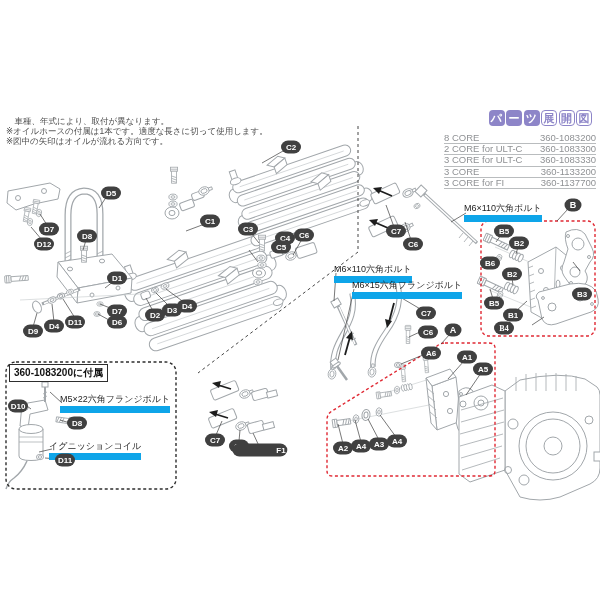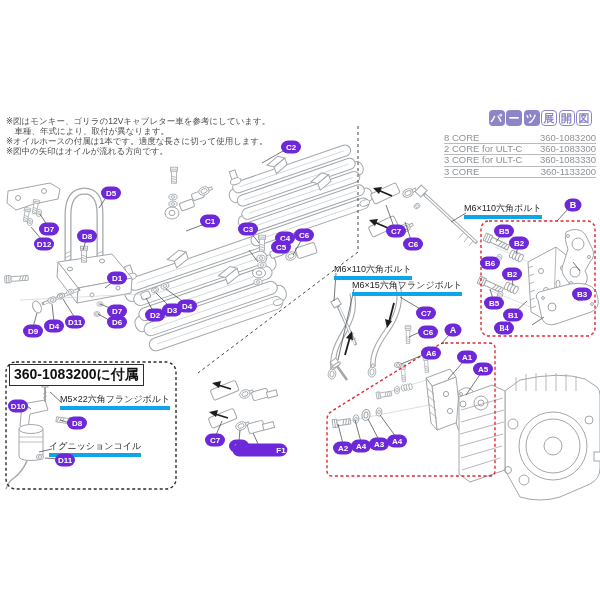--- a/index.html
+++ b/index.html
@@ -15,25 +15,25 @@
   #titleBadges{position:absolute;left:487px;top:110px;display:flex;}
   .tb{width:16px;height:16px;border-radius:4px;display:flex;align-items:center;justify-content:center;
       font-size:11px;font-weight:bold;margin-left:1.5px;box-sizing:border-box;}
   .tb.filled{background:#8d85c8;color:#fff;}
   .tb.outline{background:#fff;color:#8d85c8;border:1.5px solid #8d85c8;}
   
   #ptable{position:absolute;left:444px;top:133px;width:152px;font-size:9.5px;color:#8f9194;}
   .prow{display:flex;justify-content:space-between;border-bottom:1px solid #b9bcbe;line-height:10.2px;height:10.2px;}
   
   .ann{position:absolute;font-size:9px;color:#1e1e1e;white-space:nowrap;}
-  .ul{border-bottom:4px solid #0ea5e9;}
+  .ul{border-bottom:7px solid #0ea5e9;}
   #dhead{position:absolute;left:9px;top:364px;border:1.4px solid #2e2e2e;background:#fff;
-         font-weight:bold;font-size:14px;color:#111;padding:1px 4px;white-space:nowrap;}
+         font-weight:bold;font-size:10px;color:#111;padding:1px 4px;white-space:nowrap;}
   
-  .callout{position:absolute;transform:translate(-50%,-50%);background:#6d28d9;color:#fff;
+  .callout{position:absolute;transform:translate(-50%,-50%);background:#404040;color:#fff;
            font-weight:bold;font-size:8px;line-height:13px;height:13px;min-width:20px;padding:0 2px;
            border-radius:7px / 6.5px;text-align:center;box-sizing:border-box;}
   .callout.big{min-width:17px;font-size:9px;}
 </style>
 </head>
 <body>
 
 <div id="stage">
 
 <svg width="600" height="600" viewBox="0 0 600 600">
@@ -461,21 +461,20 @@
     <line x1="70" y1="423" x2="60" y2="420"></line>
     <line x1="58" y1="459" x2="45" y2="458"></line>
     <line x1="336" y1="273" x2="334" y2="301"></line>
     <line x1="354" y1="289" x2="338" y2="360"></line>
     <line x1="62" y1="403" x2="50" y2="392"></line>
     <line x1="52" y1="449" x2="39" y2="452"></line>
   </g>
 </svg>
 
 <div id="notes">
-      <div>※図はモンキー、ゴリラの12Vキャブレター車を参考にしています。</div>
       <div>　車種、年式により、取付が異なります。</div>
       <div>※オイルホースの付属は1本です。適度な長さに切って使用します。</div>
       <div>※図中の矢印はオイルが流れる方向です。</div>
     </div>
 
 <div id="titleBadges">
       <span class="tb filled">パ</span>
       <span class="tb filled">ー</span>
       <span class="tb filled">ツ</span>
       <span class="tb outline">展</span>
@@ -492,20 +491,24 @@
         <span>2 CORE for ULT-C</span>
         <span>360-1083300</span>
       </div>
       <div class="prow">
         <span>3 CORE for ULT-C</span>
         <span>360-1083330</span>
       </div>
       <div class="prow">
         <span>3 CORE</span>
         <span>360-1133200</span>
+      </div>
+      <div class="prow">
+        <span>3 CORE for FI</span>
+        <span>360-1137700</span>
       </div>
     </div>
 
 <div class="ann ul" style="left:464px;top:202px;">M6×110六角ボルト</div>
 <div class="ann ul" style="left:334px;top:263px;">M6×110六角ボルト</div>
 <div class="ann ul" style="left:352px;top:279px;">M6×15六角フランジボルト</div>
 <div class="ann ul" style="left:60px;top:393px;">M5×22六角フランジボルト</div>
 <div class="ann ul" style="left:49px;top:440px;">イグニッションコイル</div>
 <div id="dhead">360-1083200に付属</div>
 

